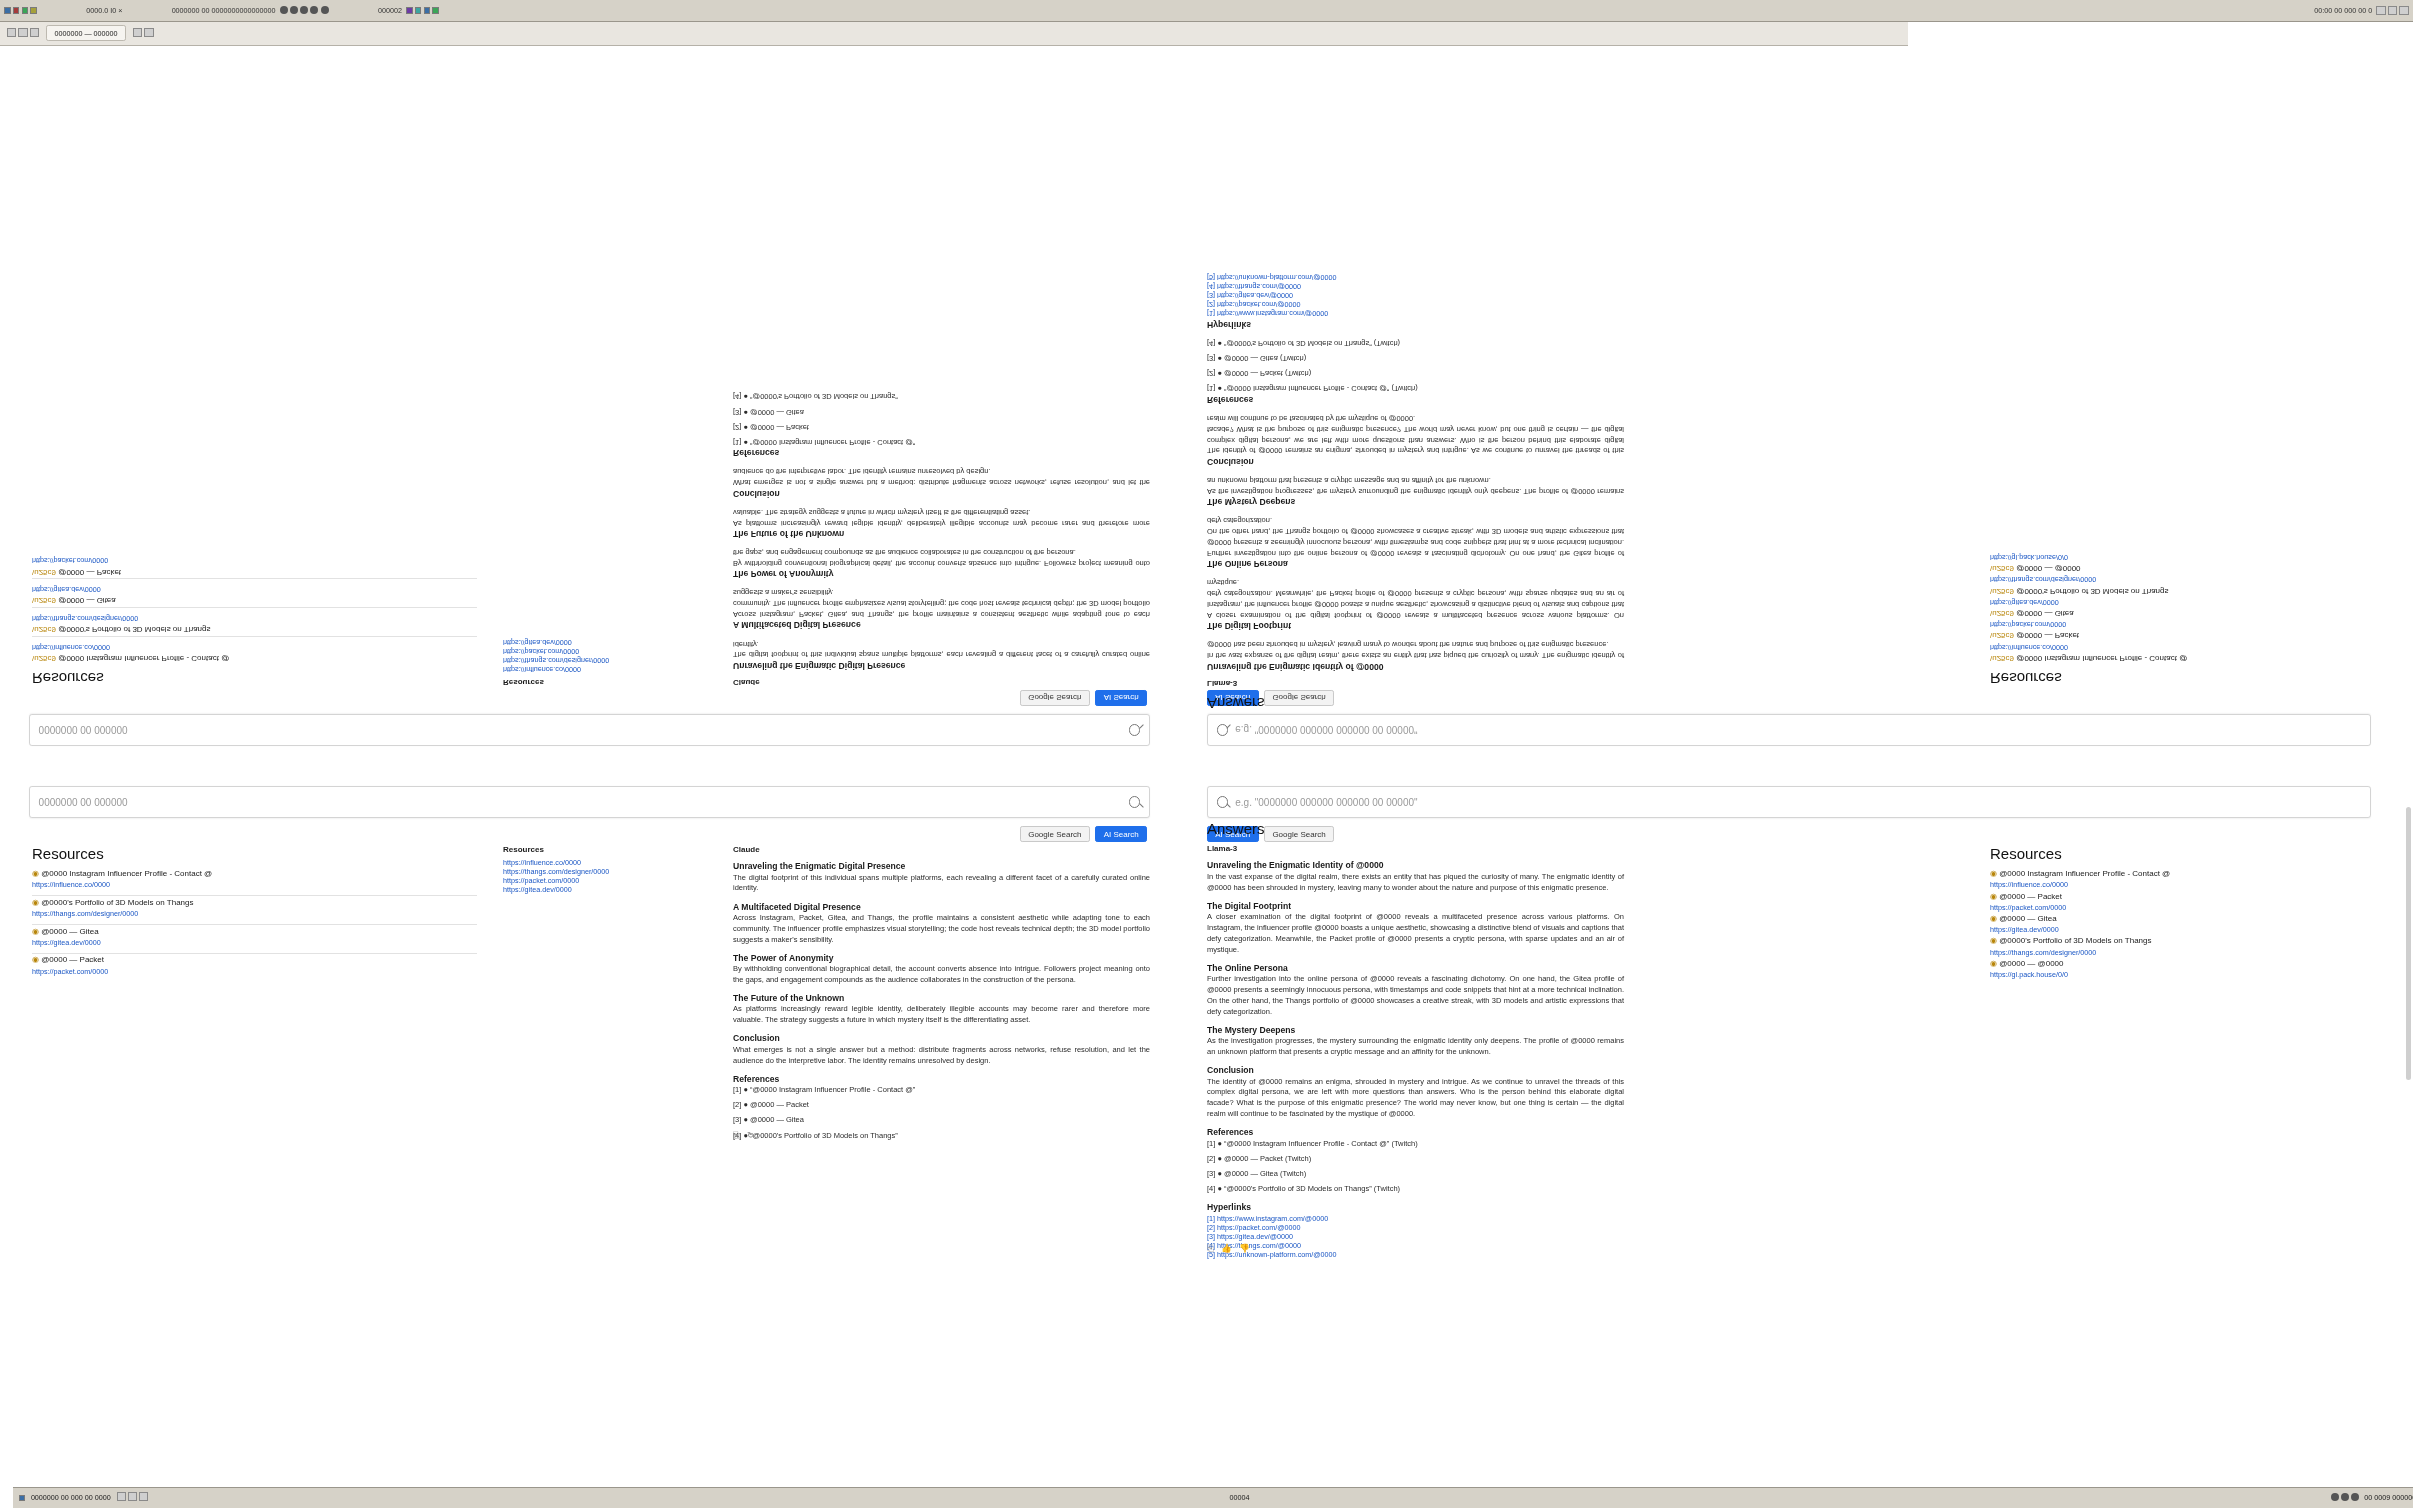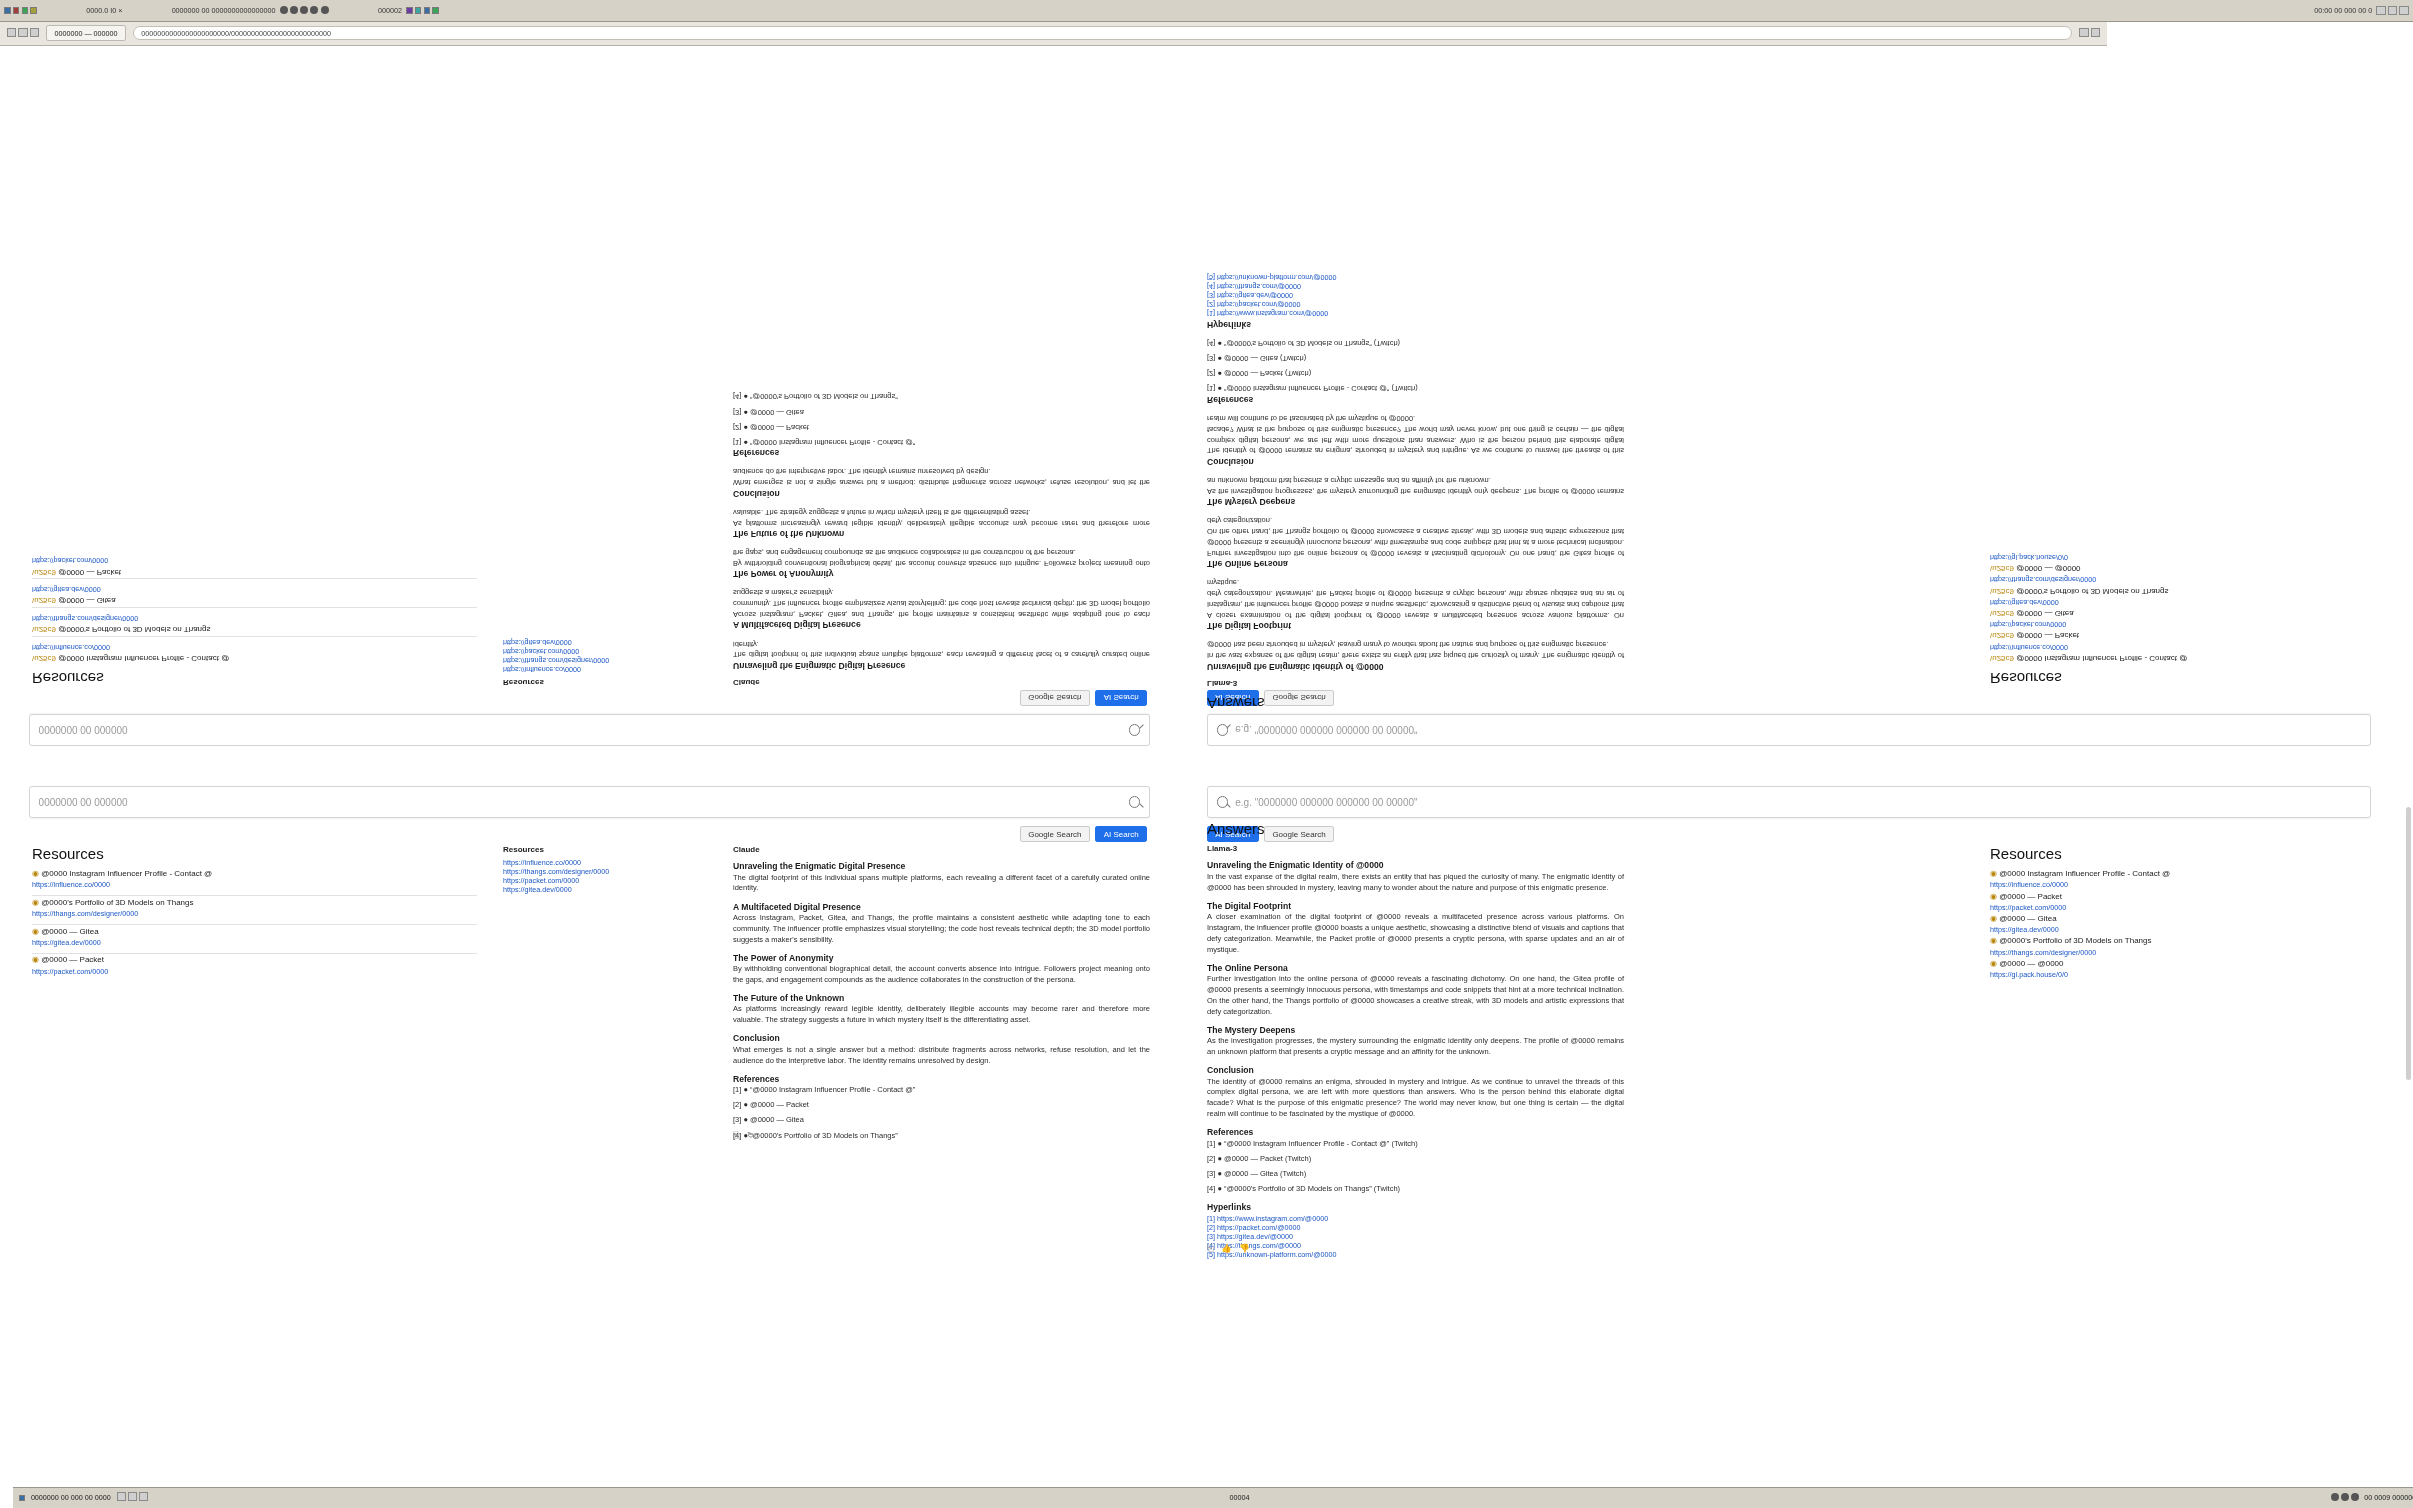--- a/index.html
+++ b/index.html
@@ -30,21 +30,21 @@
 
   
   .os-bottombar {
     position:absolute; bottom:0; left:0; width:2413px; height:21.5px;
     background:#d6d2c8; border-top:0.7px solid #9a968c;
     display:flex; align-items:center; gap:5.7px; padding:0 5.7px; font-size:7.2px;margin-left:13px;
   }
 
   
   .browser-chrome {
-    position:absolute; top:21.5px; left:0; width:2107px; height:24.4px;
+    position:absolute; top:21.5px; left:0; width:1908px; height:24.4px;
     background:#e9e6e0; border-bottom:0.7px solid #b5b1a8;
     display:flex; align-items:center; gap:7.2px; padding:0 7.2px; font-size:7.2px;
   }
   .tabish { height:16px; padding:0 7.2px; background:#f6f4f0; border:0.7px solid #bdb9b0; border-radius:2.2px; display:flex; align-items:center; }
   .urlbar { flex:1 1 auto; height:14.4px; background:#fff; border:0.7px solid #c3bfb6; border-radius:7.2px; padding:0 7.2px; display:flex; align-items:center; color:#444; }
 
   
   
   .stage { position:absolute; top:46px; left:0; width:2413px; height:1441px; }
 
@@ -126,21 +126,20 @@
   </span>
 </div>
 
 <div class="browser-chrome">
   <span class="grp">
     <i class="tiny-ico"></i>
     <i class="tiny-ico"></i>
     <i class="tiny-ico"></i>
   </span>
   <div class="tabish">0000000 — 000000</div>
-  <div class="urlbar">0000000000000000000000/0000000000000000000000000</div>
   <span class="grp">
     <i class="tiny-ico"></i>
     <i class="tiny-ico"></i>
   </span>
 </div>
 
 <div class="stage">
 
   <div class="half top">
     <div class="page">

